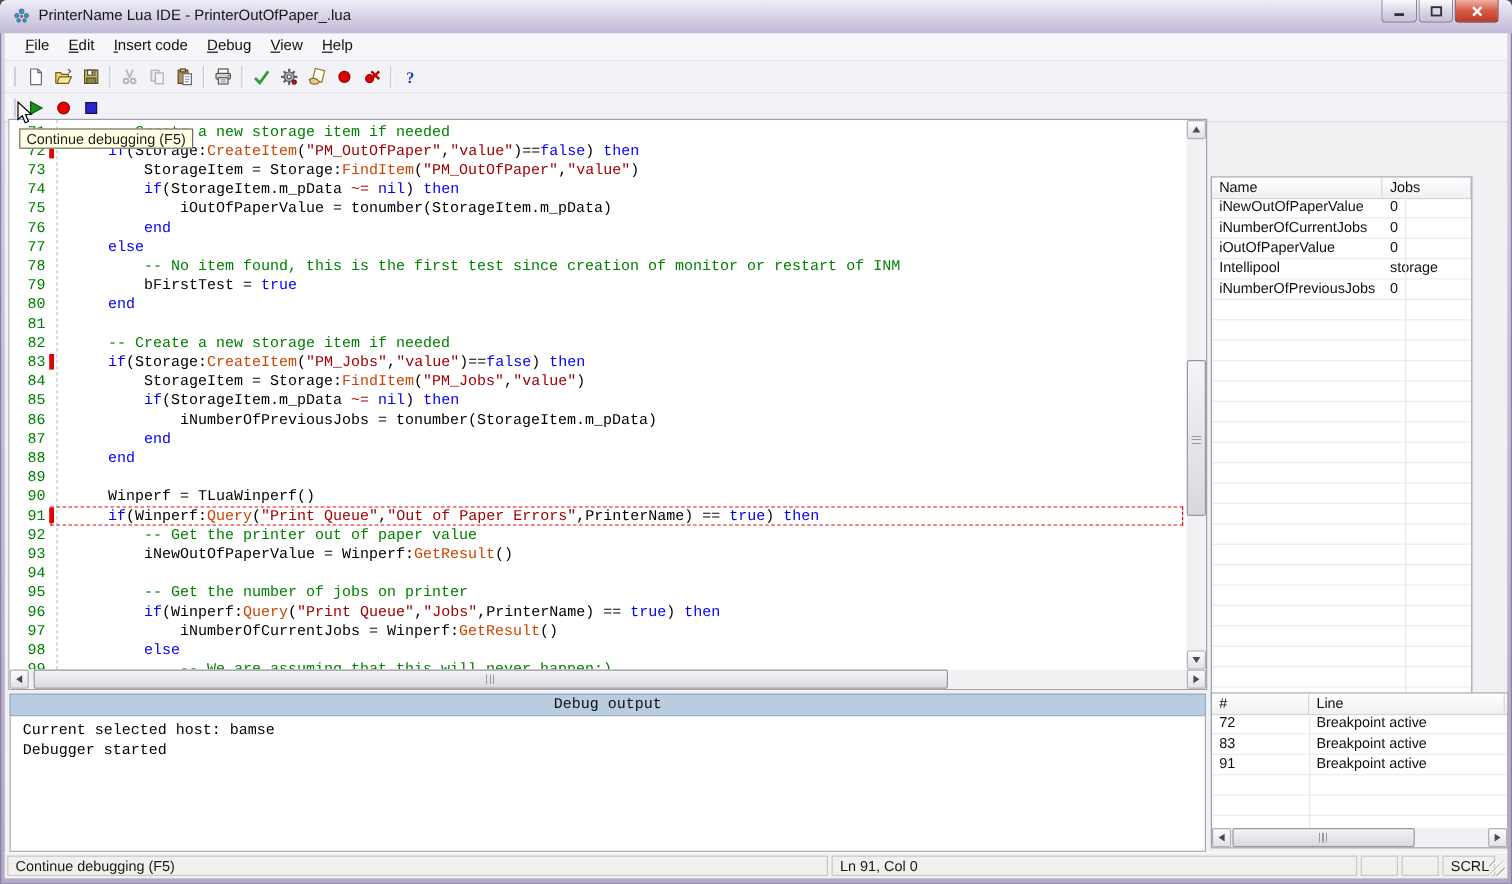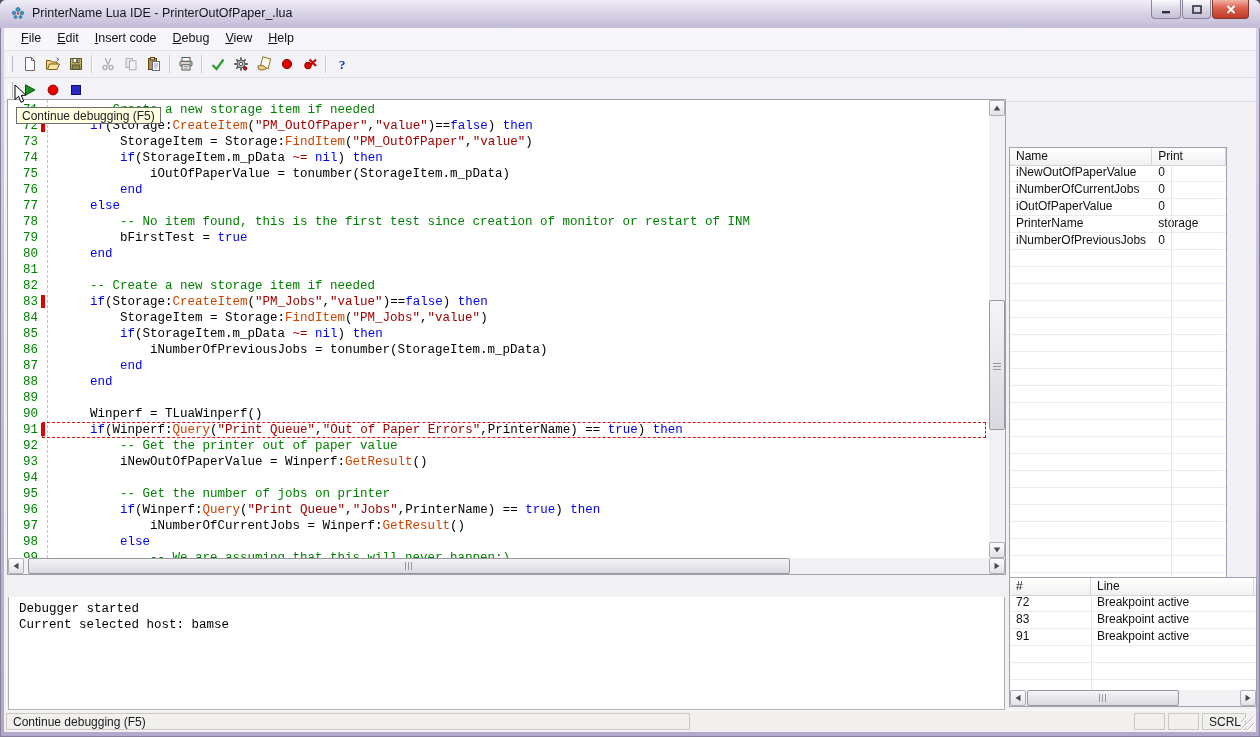--- a/index.html
+++ b/index.html
@@ -309,37 +309,37 @@
           </div>
           <div class="sb-thumb" style="left: 20px; width: 762px; top: 0px; height: 16px;">
             <span class="grip-h"></span>
           </div>
         </div>
     </div>
 
     <div class="panel" id="watch-panel">
         <div class="thead">
           <div class="thcell" style="width: 161px;">Name</div>
-          <div class="thcell" style="width: 83px;">Print</div>
+          <div class="thcell" style="width: 83px;">Jobs</div>
         </div>
         <div class="tbody">
           <div class="trow">
             <div class="tcell" style="width: 161px;">iNewOutOfPaperValue</div>
             <div class="tcell" style="width: 83px;">0</div>
           </div>
           <div class="trow">
             <div class="tcell" style="width: 161px;">iNumberOfCurrentJobs</div>
             <div class="tcell" style="width: 83px;">0</div>
           </div>
           <div class="trow">
             <div class="tcell" style="width: 161px;">iOutOfPaperValue</div>
             <div class="tcell" style="width: 83px;">0</div>
           </div>
           <div class="trow">
-            <div class="tcell" style="width: 161px;">PrinterName</div>
+            <div class="tcell" style="width: 161px;">Intellipool</div>
             <div class="tcell" style="width: 83px;">storage</div>
           </div>
           <div class="trow">
             <div class="tcell" style="width: 161px;">iNumberOfPreviousJobs</div>
             <div class="tcell" style="width: 83px;">0</div>
           </div>
           <div class="trow">
             <div class="tcell" style="width: 161px;"></div>
             <div class="tcell" style="width: 83px;"></div>
           </div>
@@ -439,23 +439,24 @@
             <svg width="8" height="8" viewBox="0 0 8 8">
               <path d="M6.5 4 L1.5 0.7 V7.3 Z" fill="#4A4A52"></path>
             </svg>
           </div>
           <div class="sb-thumb" style="left: 17px; width: 152px; top: 0px; height: 16px;">
             <span class="grip-h"></span>
           </div>
         </div>
       </div>
 
+    <div class="dbghdr">Debug output</div>
     <div class="dbgout" id="dbgout">
+        <div>Current selected host: bamse</div>
         <div>Debugger started</div>
-        <div>Current selected host: bamse</div>
       </div>
 
     <div class="panel" id="bkpt-panel">
         <div class="thead">
           <div class="thcell" style="width: 81px;">#</div>
           <div class="thcell" style="width: 163px;">Line</div>
         </div>
         <div class="tbody">
           <div class="trow">
             <div class="tcell" style="width: 81px;">72</div>
@@ -495,20 +496,21 @@
             </svg>
           </div>
           <div class="sb-thumb" style="left: 17px; width: 152px; top: 0px; height: 16px;">
             <span class="grip-h"></span>
           </div>
         </div>
       </div>
 
     <div class="statusbar">
       <div class="scell" style="left:2px;width:684px;">Continue debugging (F5)</div>
+      <div class="scell" style="left:689px;width:438px;">Ln 91, Col 0</div>
       <div class="scell" style="left:1130px;width:31px;"></div>
       <div class="scell" style="left:1164px;width:31px;"></div>
       <div class="scell" style="left:1198px;width:44px;">SCRL</div>
       <div class="sgrip"></div>
     </div>
   </div>
 
   <div class="tooltip">Continue debugging (F5)</div>
   <div class="cursor" id="cursor"><svg width="14" height="20" viewBox="0 0 14 20">
         <path d="M1 1 L1 15.5 L4.6 12.4 L7 18.3 L9.7 17.2 L7.3 11.4 L12 11.2 Z" fill="#FFFFFF" stroke="#000000" stroke-width="1"></path>

